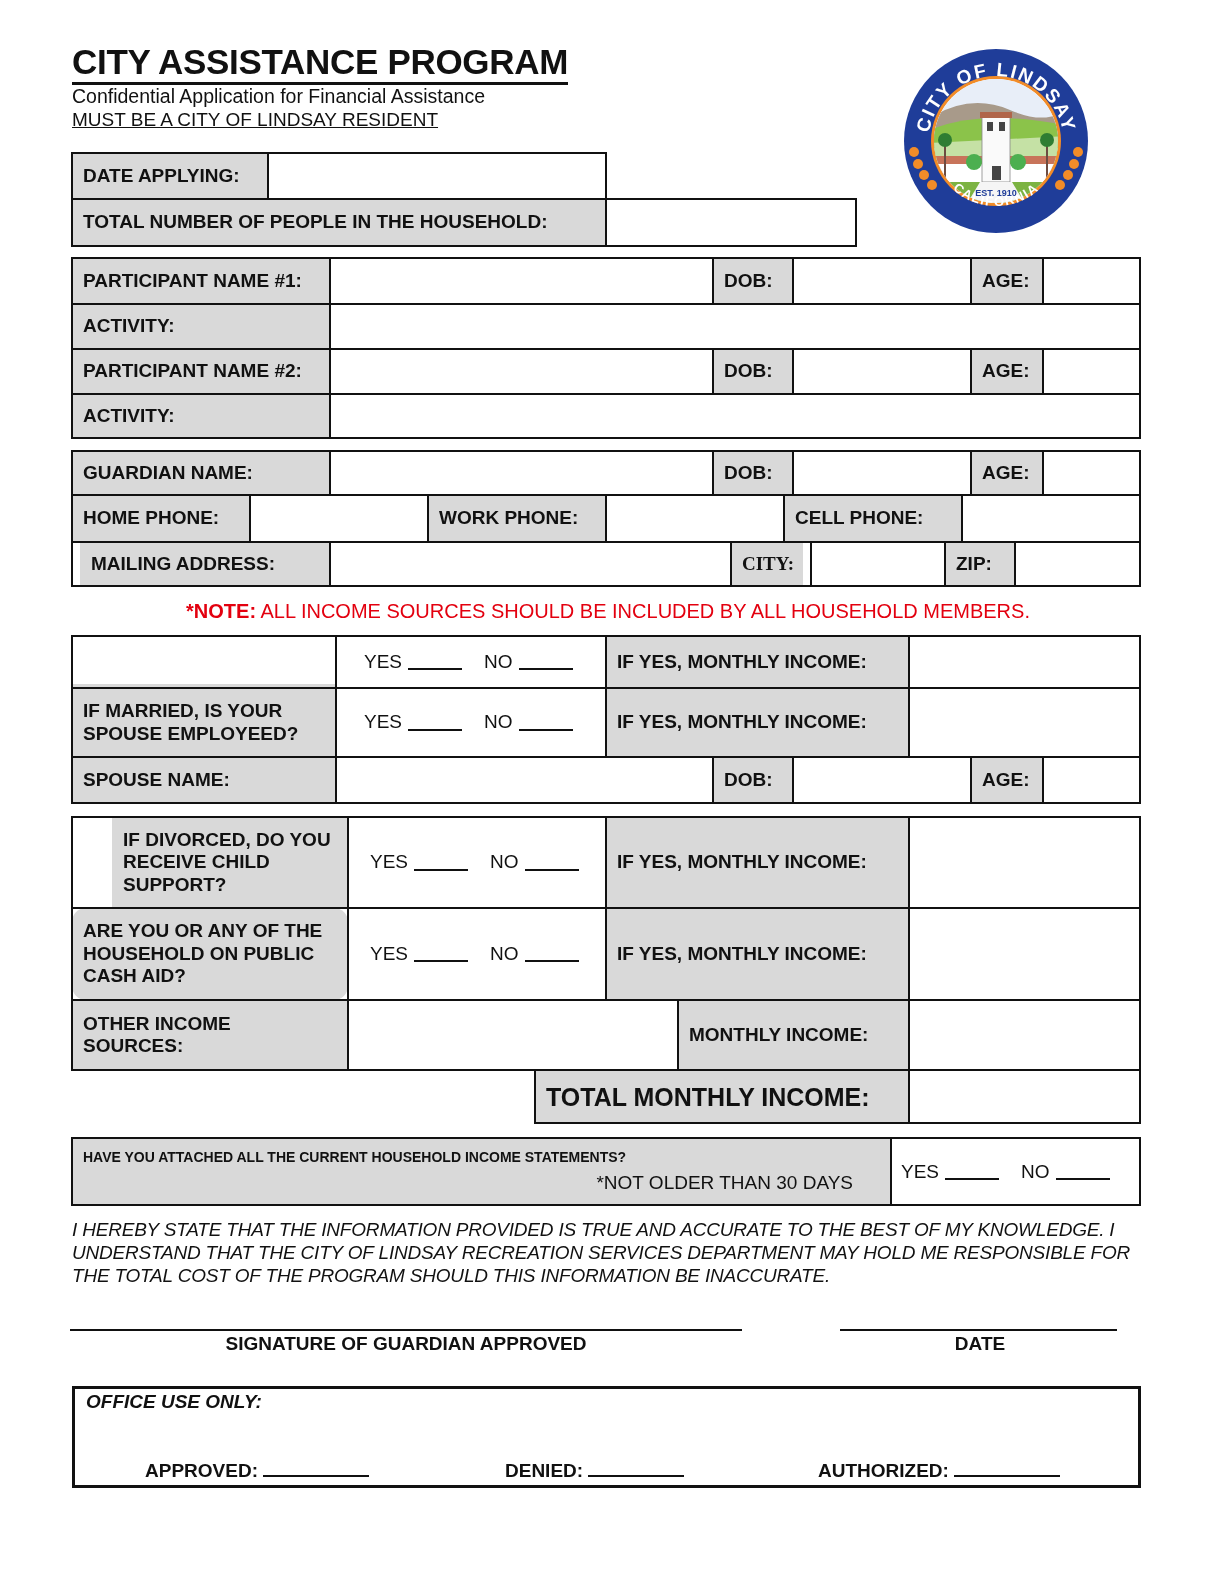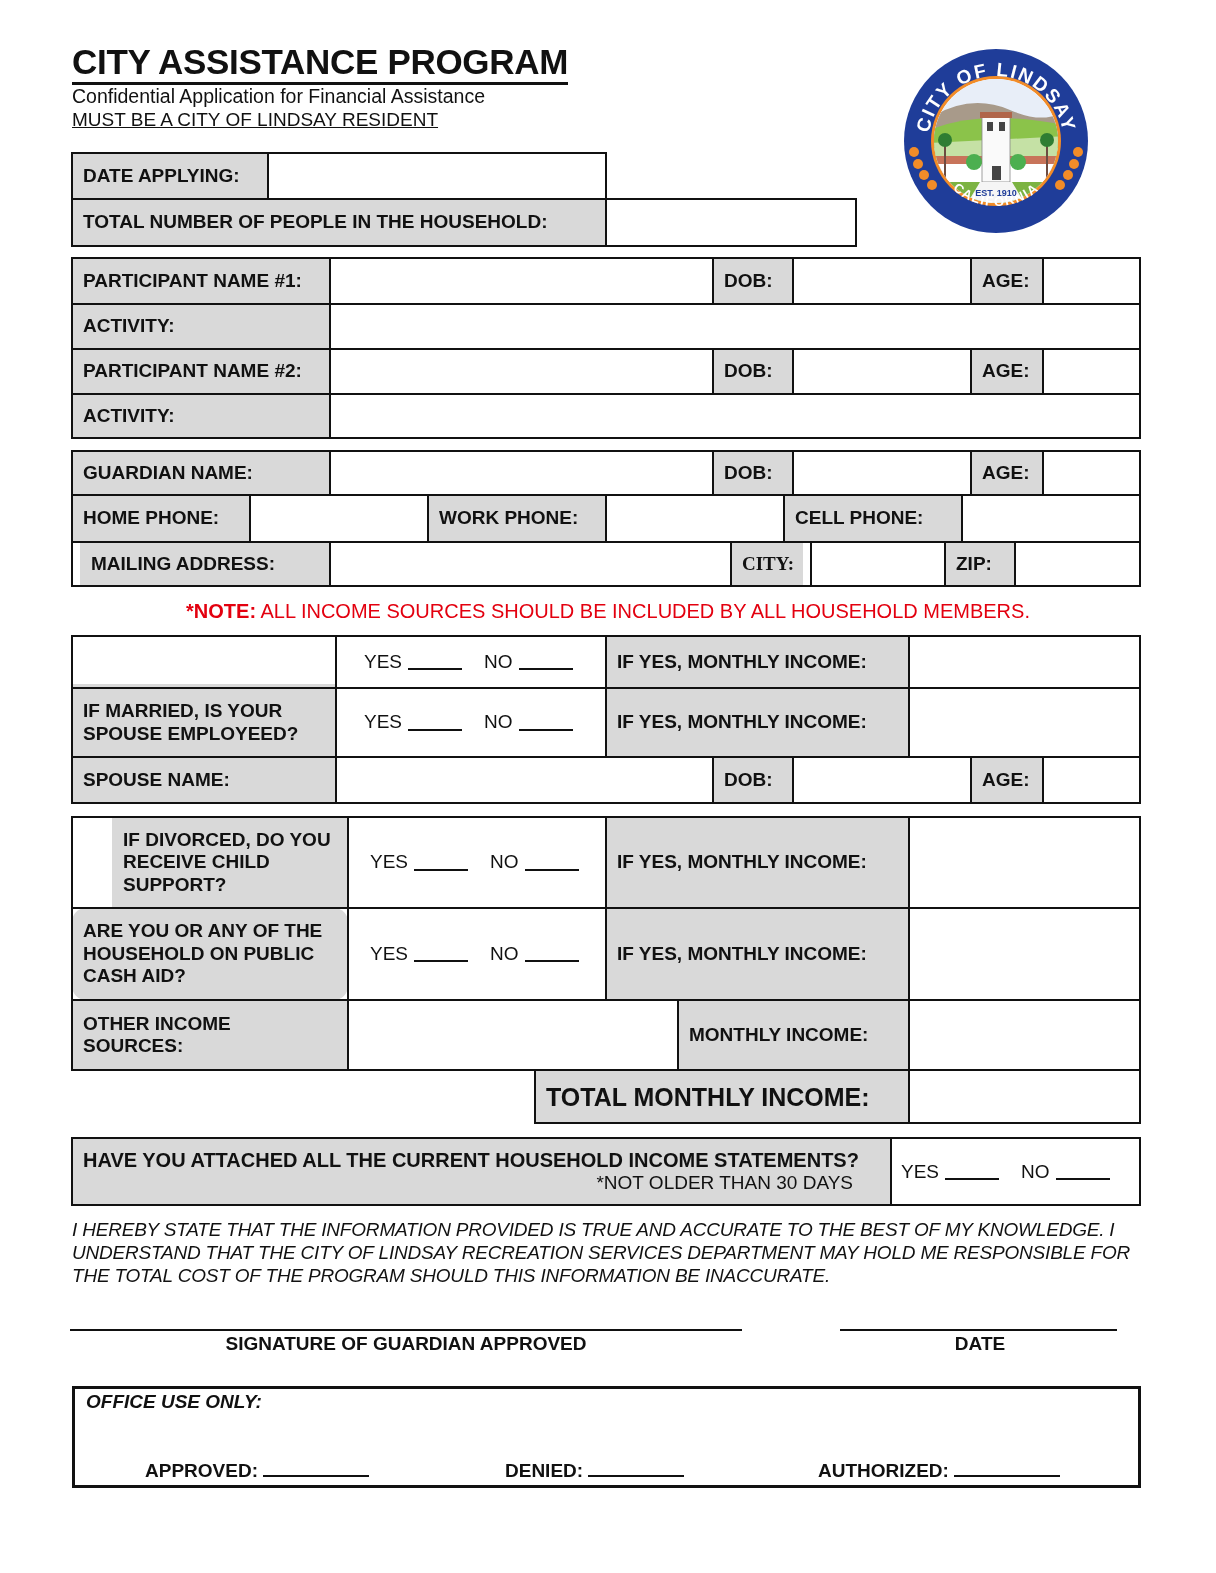--- a/index.html
+++ b/index.html
@@ -259,21 +259,21 @@
 <div class="line" style="left:534px;top:1122px;width:607px;height:2px;"></div>
 <div class="line" style="left:71px;top:816px;width:2px;height:255px;"></div>
 <div class="line" style="left:347px;top:816px;width:2px;height:255px;"></div>
 <div class="line" style="left:605px;top:816px;width:2px;height:184px;"></div>
 <div class="line" style="left:677px;top:999px;width:2px;height:72px;"></div>
 <div class="line" style="left:908px;top:816px;width:2px;height:308px;"></div>
 <div class="line" style="left:534px;top:1069px;width:2px;height:55px;"></div>
 <div class="line" style="left:1139px;top:816px;width:2px;height:308px;"></div>
 
 <div class="abs lbl" style="left:72px;top:1138px;width:819px;height:67px;box-sizing:border-box;">
-  <div style="position:absolute;left:11px;top:11px;font-weight:bold;font-size:20px;">HAVE YOU ATTACHED ALL THE CURRENT HOUSEHOLD INCOME STATEMENTS?</div>
+  <div style="position:absolute;left:11px;top:11px;font-weight:bold;font-size:14px;">HAVE YOU ATTACHED ALL THE CURRENT HOUSEHOLD INCOME STATEMENTS?</div>
   <div style="position:absolute;right:38px;top:34px;font-size:19px;margin-left:36px;">*NOT OLDER THAN 30 DAYS</div>
 </div>
 <div class="abs" style="left:891px;top:1138px;width:249px;height:67px;">
   <div class="yn" style="left:10px;top:0;height:67px;">
       <span>YES</span>
       <span class="blank"></span>
       <span>NO</span>
       <span class="blank"></span>
     </div>
 </div>

